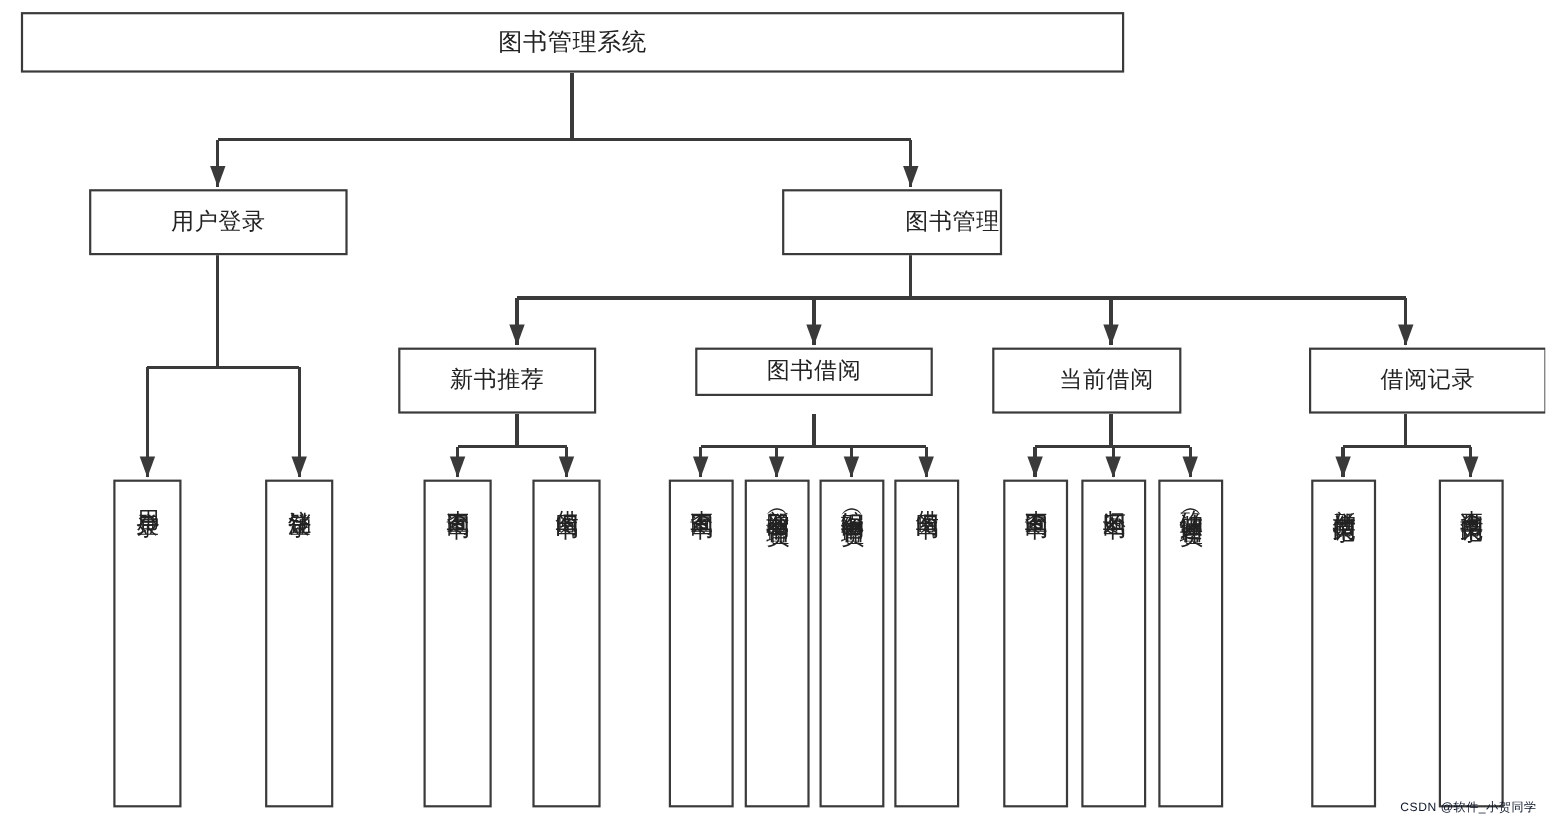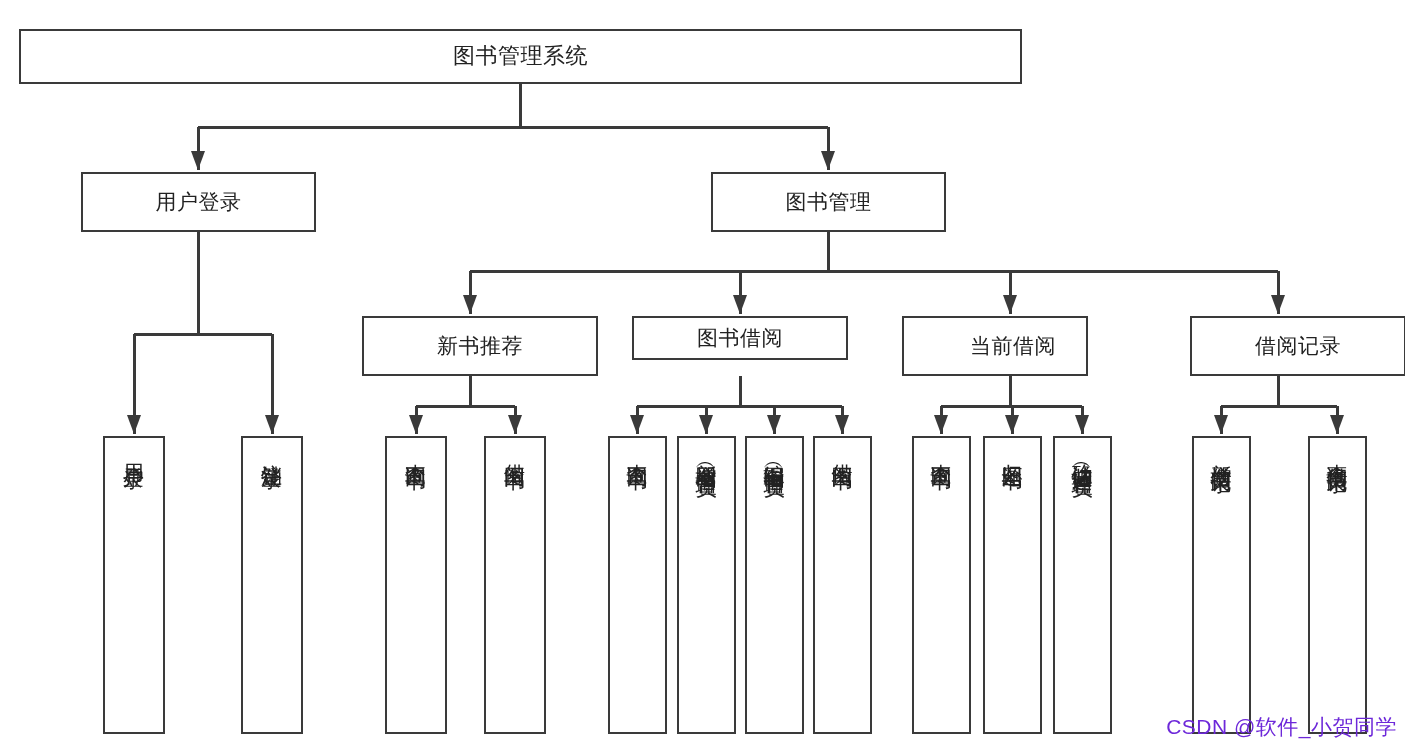--- a/index.html
+++ b/index.html
@@ -60,22 +60,22 @@
     font-size: 21px;
     line-height: 1.0;
     letter-spacing: 2px;
     white-space: nowrap;
     margin: 0 auto;
   }
   .watermark {
     position: absolute;
     right: 8px;
     bottom: 6px;
-    font-size: 21px;
-    color: #6d28d9;
+    font-size: 11px;
+    color: #0f172a;
     z-index: 5;
     white-space: nowrap;
     letter-spacing: 0.5px;
   }
 </style>
 </head>
 <body>
 
 <div id="canvas">
 
@@ -127,38 +127,38 @@
       <line x1="1082" y1="406" x2="1082" y2="434" stroke="#3a3a3a" stroke-width="3" shape-rendering="crispEdges"></line>
       <polygon points="1075,415 1089,415 1082,434" fill="#3a3a3a"></polygon>
       <line x1="1278" y1="376" x2="1278" y2="406" stroke="#3a3a3a" stroke-width="3" shape-rendering="crispEdges"></line>
       <line x1="1221" y1="406" x2="1337" y2="406" stroke="#3a3a3a" stroke-width="3" shape-rendering="crispEdges"></line>
       <line x1="1221" y1="406" x2="1221" y2="434" stroke="#3a3a3a" stroke-width="3" shape-rendering="crispEdges"></line>
       <polygon points="1214,415 1228,415 1221,434" fill="#3a3a3a"></polygon>
       <line x1="1337" y1="406" x2="1337" y2="434" stroke="#3a3a3a" stroke-width="3" shape-rendering="crispEdges"></line>
       <polygon points="1330,415 1344,415 1337,434" fill="#3a3a3a"></polygon>
     </svg>
 
-  <div class="node root horiz" style="left: 19px; top: 11px; width: 1003px; height: 55px; margin-top: 18px;">
+  <div class="node root horiz" style="left: 19px; top: 11px; width: 1003px; height: 55px;">
     <span class="lbl">图书管理系统</span>
   </div>
 
   <div class="node horiz" style="left: 81px; top: 172px; width: 235px; height: 60px;">
     <span class="lbl">用户登录</span>
   </div>
-  <div class="node horiz" style="left: 711px; top: 172px; width: 235px; height: 60px;">
+  <div class="node horiz" style="left: 711px; top: 172px; width: 200px; height: 60px; justify-content: flex-end;">
     <span class="lbl">图书管理</span>
   </div>
 
-  <div class="node horiz" style="left: 362px; top: 316px; width: 236px; height: 60px;">
+  <div class="node horiz" style="left: 362px; top: 316px; width: 180px; height: 60px;">
     <span class="lbl">新书推荐</span>
   </div>
   <div class="node horiz" style="left: 632px; top: 316px; width: 216px; height: 44px;">
     <span class="lbl">图书借阅</span>
   </div>
-  <div class="node horiz" style="left: 902px; top: 316px; width: 186px; height: 60px; padding-left: 36px;">
+  <div class="node horiz" style="left: 902px; top: 316px; width: 172px; height: 60px; padding-left: 36px;">
     <span class="lbl">当前借阅</span>
   </div>
   <div class="node horiz" style="left: 1170px; top: 316px; width: 216px; height: 60px; margin-left: 20px;">
     <span class="lbl">借阅记录</span>
   </div>
 
   <div class="node vert" style="left: 103px; top: 436px; width: 62px; height: 298px;">
     <span class="lbl">用户登录</span>
   </div>
   <div class="node vert" style="left: 241px; top: 436px; width: 62px; height: 298px;">

